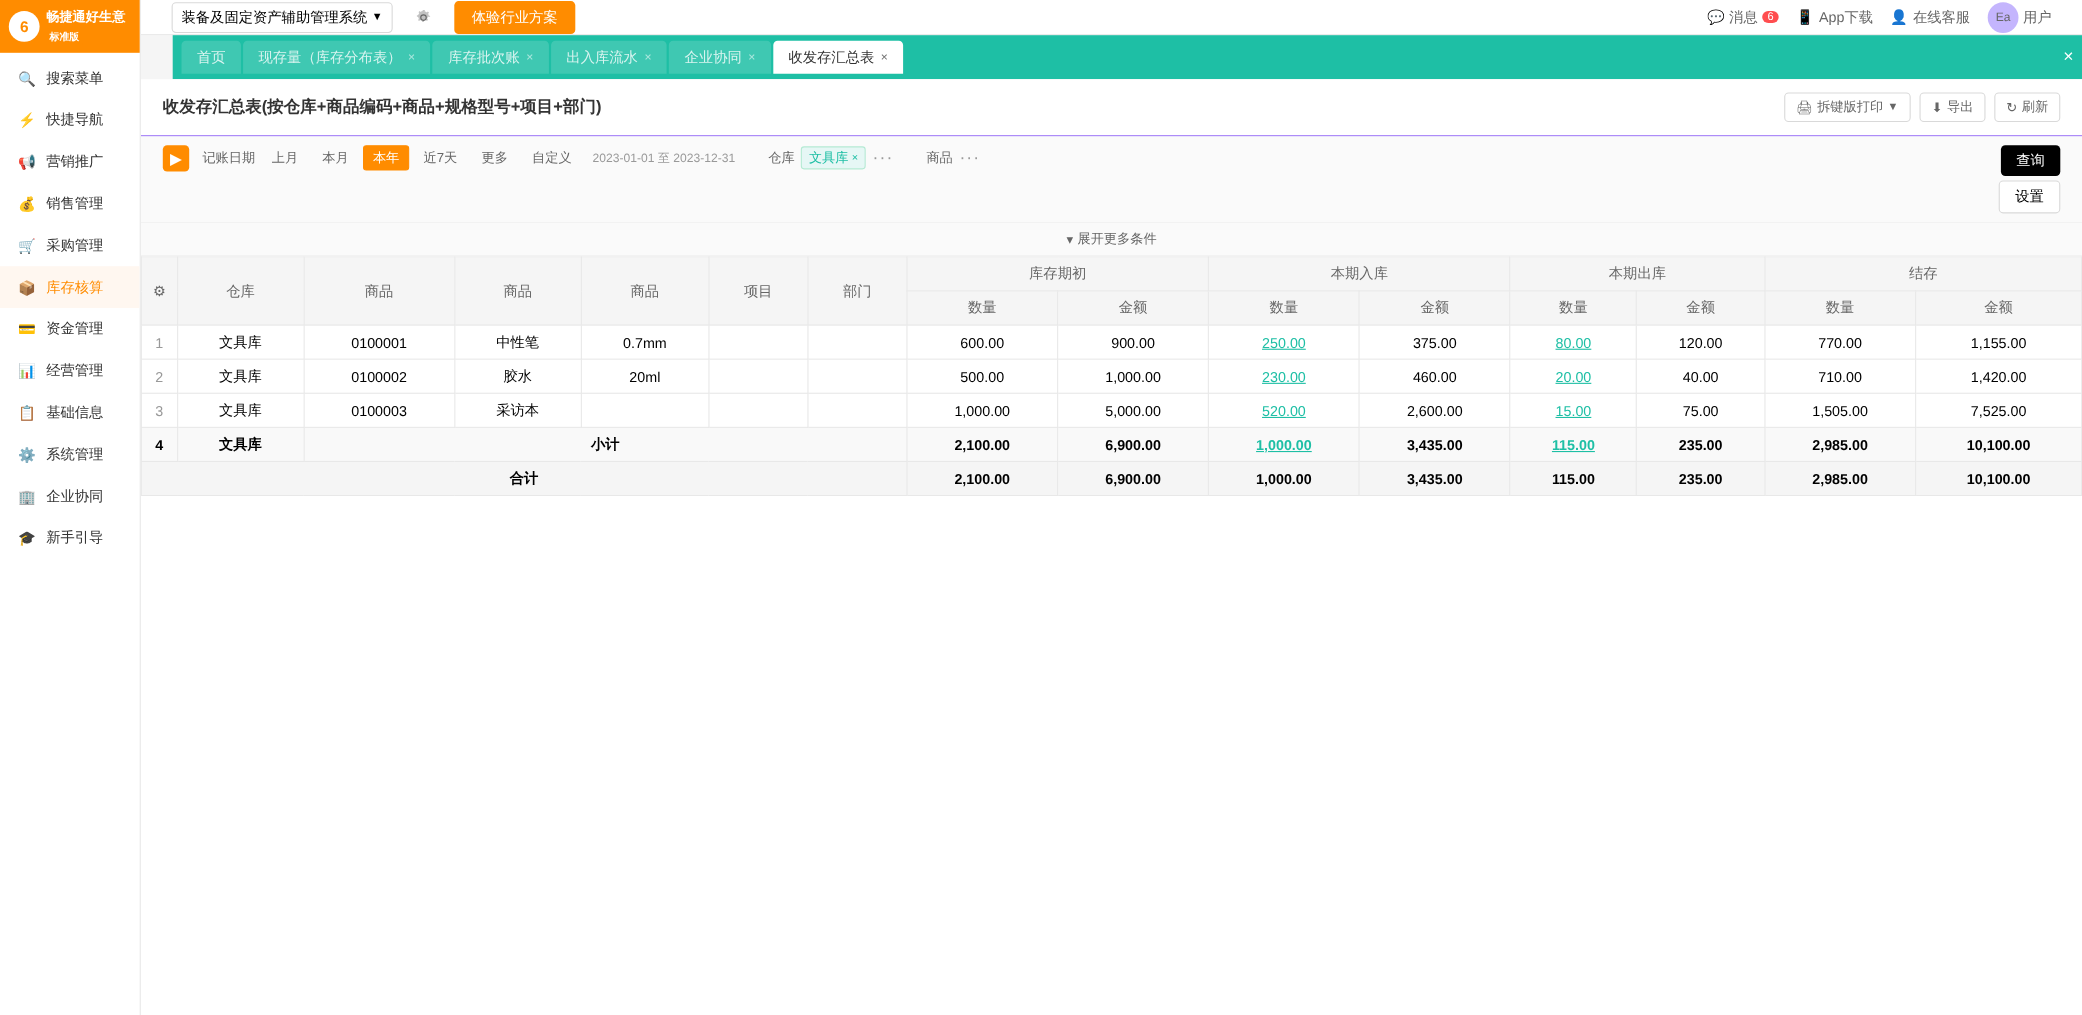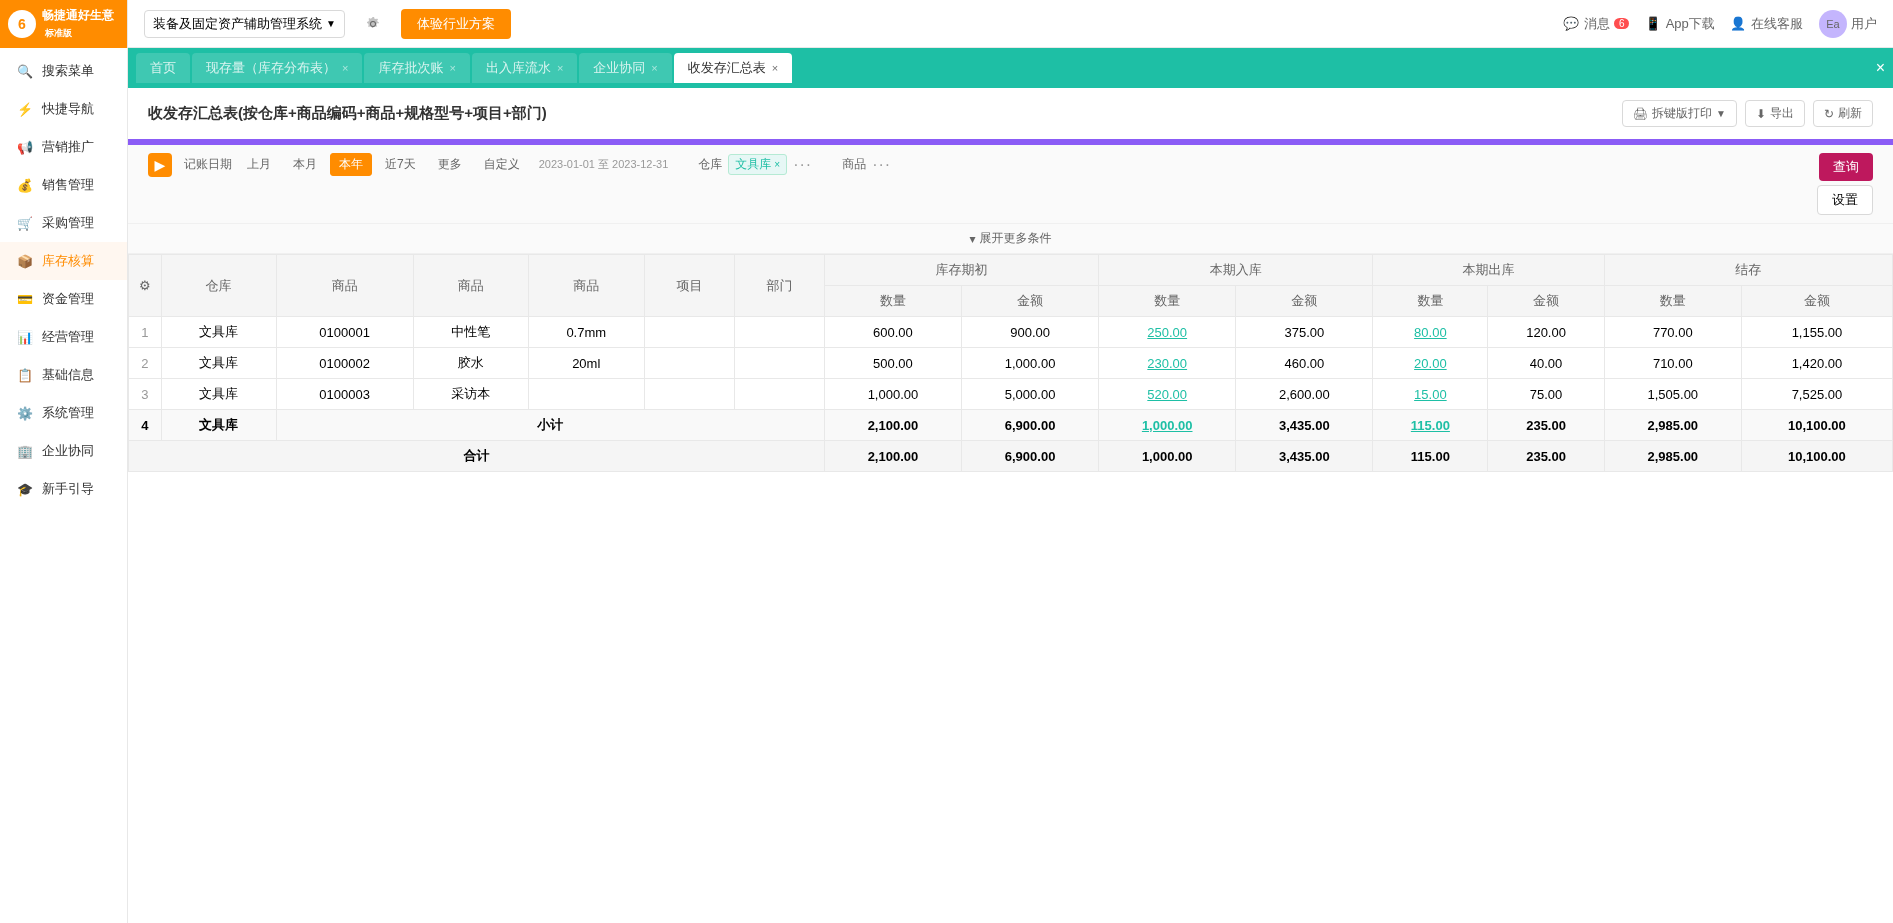--- a/index.html
+++ b/index.html
@@ -12,51 +12,51 @@
     .sidebar-tag { background: #ff8c00; color: #fff; font-size: 9px; padding: 1px 3px; border-radius: 2px; margin-top: 2px; display: inline-block; }
     .sidebar-menu { flex: 1; overflow-y: auto; padding: 4px 0; }
     .sidebar-item { display: flex; align-items: center; gap: 8px; padding: 10px 16px; cursor: pointer; color: #333; font-size: 13px; }
     .sidebar-item.active { background: #fff7f0; color: #ff8c00; }
     .sidebar-item-icon { width: 18px; height: 18px; display: flex; align-items: center; justify-content: center; flex-shrink: 0; }
 
     
     .main { flex: 1; display: flex; flex-direction: column; height: 100%; overflow: hidden; }
 
     
-    .top-header { height: 48px; background: #fff; border-bottom: 1px solid #e8e8e8; display: flex; align-items: center; padding: 0 16px; gap: 12px; flex-shrink: 0; }
+    .top-header { height: 32px; background: #fff; border-bottom: 1px solid #e8e8e8; display: flex; align-items: center; padding: 0 28px; gap: 12px; flex-shrink: 0; }
     .app-title-select { display: flex; align-items: center; gap: 4px; padding: 4px 8px; border: 1px solid #d9d9d9; border-radius: 4px; cursor: pointer; font-size: 13px; }
     .settings-btn { width: 32px; height: 32px; display: flex; align-items: center; justify-content: center; border-radius: 50%; cursor: pointer; color: #666; }
     .trial-btn { background: #ff8c00; color: #fff; border: none; border-radius: 4px; padding: 6px 16px; cursor: pointer; font-size: 13px; }
     .header-right { margin-left: auto; display: flex; align-items: center; gap: 16px; color: #666; font-size: 13px; }
     .header-right-item { display: flex; align-items: center; gap: 4px; cursor: pointer; }
     .badge { background: #ff4d4f; color: #fff; border-radius: 8px; padding: 0 5px; font-size: 10px; }
     .user-avatar { width: 28px; height: 28px; background: #c4b5fd; border-radius: 50%; display: flex; align-items: center; justify-content: center; font-size: 11px; }
 
     
-    .tab-bar { height: 40px; background: #1ebfa5; display: flex; align-items: center; padding: 0 8px; gap: 2px; flex-shrink: 0; }
+    .tab-bar { height: 40px; background: #1ebfa5; display: flex; align-items: center; padding: 0 8px; gap: 2px; flex-shrink: 0; margin-left: 29px; }
     .tab { display: flex; align-items: center; gap: 6px; padding: 6px 14px; border-radius: 4px 4px 0 0; cursor: pointer; font-size: 13px; color: rgba(255,255,255,0.8); background: rgba(255,255,255,0.15); }
     .tab.active { background: #fff; color: #333; align-items: center; }
     .tab-close { font-size: 11px; color: inherit; cursor: pointer; opacity: 0.7; }
     .tab-bar-close { margin-left: auto; color: #fff; cursor: pointer; font-size: 16px; }
 
     
     .content { flex: 1; overflow: auto; background: #fff; }
-    .page-header { padding: 12px 20px 8px; border-bottom: 6px solid #8b5cf6; }
+    .page-header { padding: 12px 20px 8px; border-bottom: 1px solid #8b5cf6; }
     .page-title { font-size: 15px; font-weight: bold; color: #333; }
     .action-btn { display: flex; align-items: center; gap: 4px; padding: 4px 10px; border: 1px solid #d9d9d9; border-radius: 4px; cursor: pointer; font-size: 12px; color: #666; background: #fff; }
     .filter-expand-btn { width: 24px; height: 24px; background: #ff8c00; color: #fff; border-radius: 4px; display: flex; align-items: center; justify-content: center; cursor: pointer; font-size: 14px; flex-shrink: 0; }
     .filter-label { color: #666; font-size: 12px; white-space: nowrap; }
     .filter-dates { display: flex; align-items: flex-start; gap: 4px; }
     .filter-date-btn { padding: 2px 8px; border-radius: 3px; cursor: pointer; font-size: 12px; color: #666; border: 1px solid transparent; }
     .filter-date-btn.active { background: #ff8c00; color: #fff; border-color: #ff8c00; }
     .filter-date-range { font-size: 11px; color: #999; margin-left: 4px; }
     .filter-tag { background: #e6f7f5; color: #1ebfa5; border: 1px solid #b5ead4; border-radius: 3px; padding: 1px 6px; font-size: 12px; display: flex; align-items: center; gap: 3px; }
     .filter-tag-close { cursor: pointer; font-size: 10px; }
     .filter-dots { color: #999; cursor: pointer; font-size: 16px; letter-spacing: 1px; }
-    .query-btn { background: #be185d; color: #fff; border: none; border-radius: 4px; padding: 5px 14px; cursor: pointer; font-size: 13px; margin-left: auto; }
+    .query-btn { background: #000000; color: #fff; border: none; border-radius: 4px; padding: 5px 14px; cursor: pointer; font-size: 13px; margin-left: auto; }
     .set-btn { background: #fff; color: #000000; border: 1px solid #d9d9d9; border-radius: 4px; padding: 5px 14px; cursor: pointer; font-size: 13px; }
     .expand-more-btn { color: #666; font-size: 12px; cursor: pointer; display: flex; align-items: center; gap: 4px; }
 
     
     .table-wrapper { padding: 0; overflow: auto; }
     table { width: 100%; border-collapse: collapse; font-size: 13px; }
     th, td { border: 1px solid #e8e8e8; padding: 6px 10px; text-align: center; white-space: nowrap; }
     thead th { background: #f5f5f5; color: #666; font-weight: normal; }
     .th-group { background: #f5f5f5; }
     .link-text { color: #1ebfa5; text-decoration: underline; cursor: pointer; }

